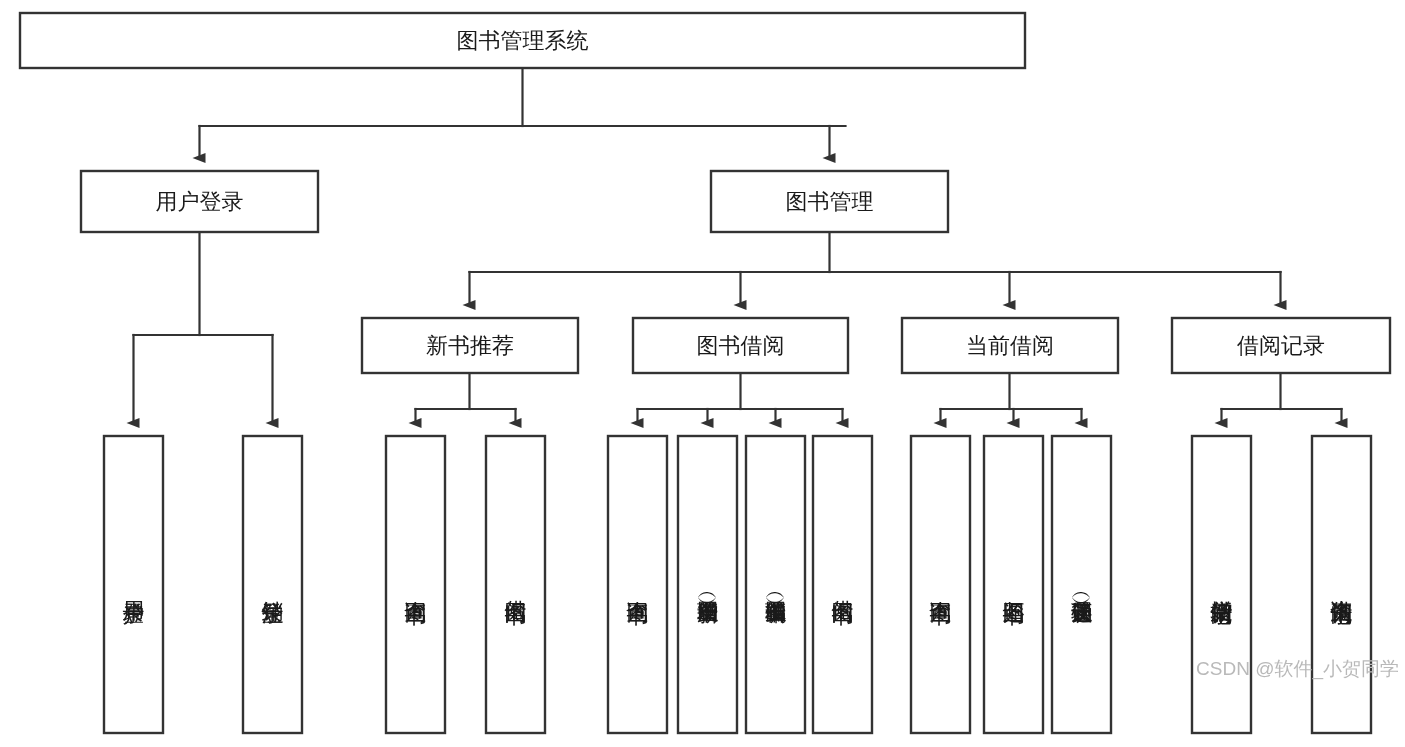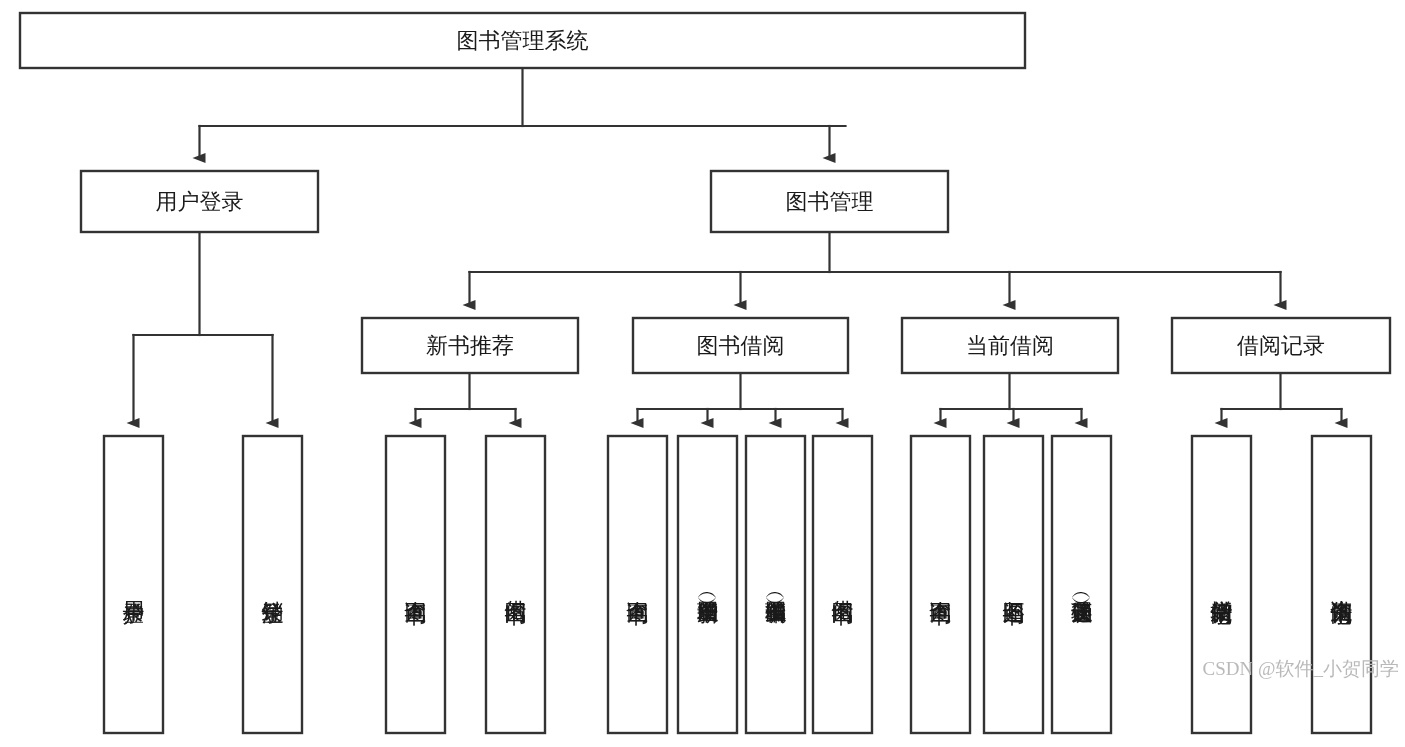--- a/index.html
+++ b/index.html
@@ -67,21 +67,21 @@
     text-align: center;
   }
   .vlabel.compact {
     letter-spacing: 0px;
     font-size: 21px;
   }
   .watermark {
     position: absolute;
     right: 6px;
     bottom: 4px;
-    font-family: Liberation Serif, serif;
+    font-family: Liberation Sans, sans-serif;
     font-size: 19px;
     color: #b9b9b9;
     white-space: nowrap;
     user-select: none;
   }
 </style>
 </head>
 <body>
 
 <div id="diagram-root">

